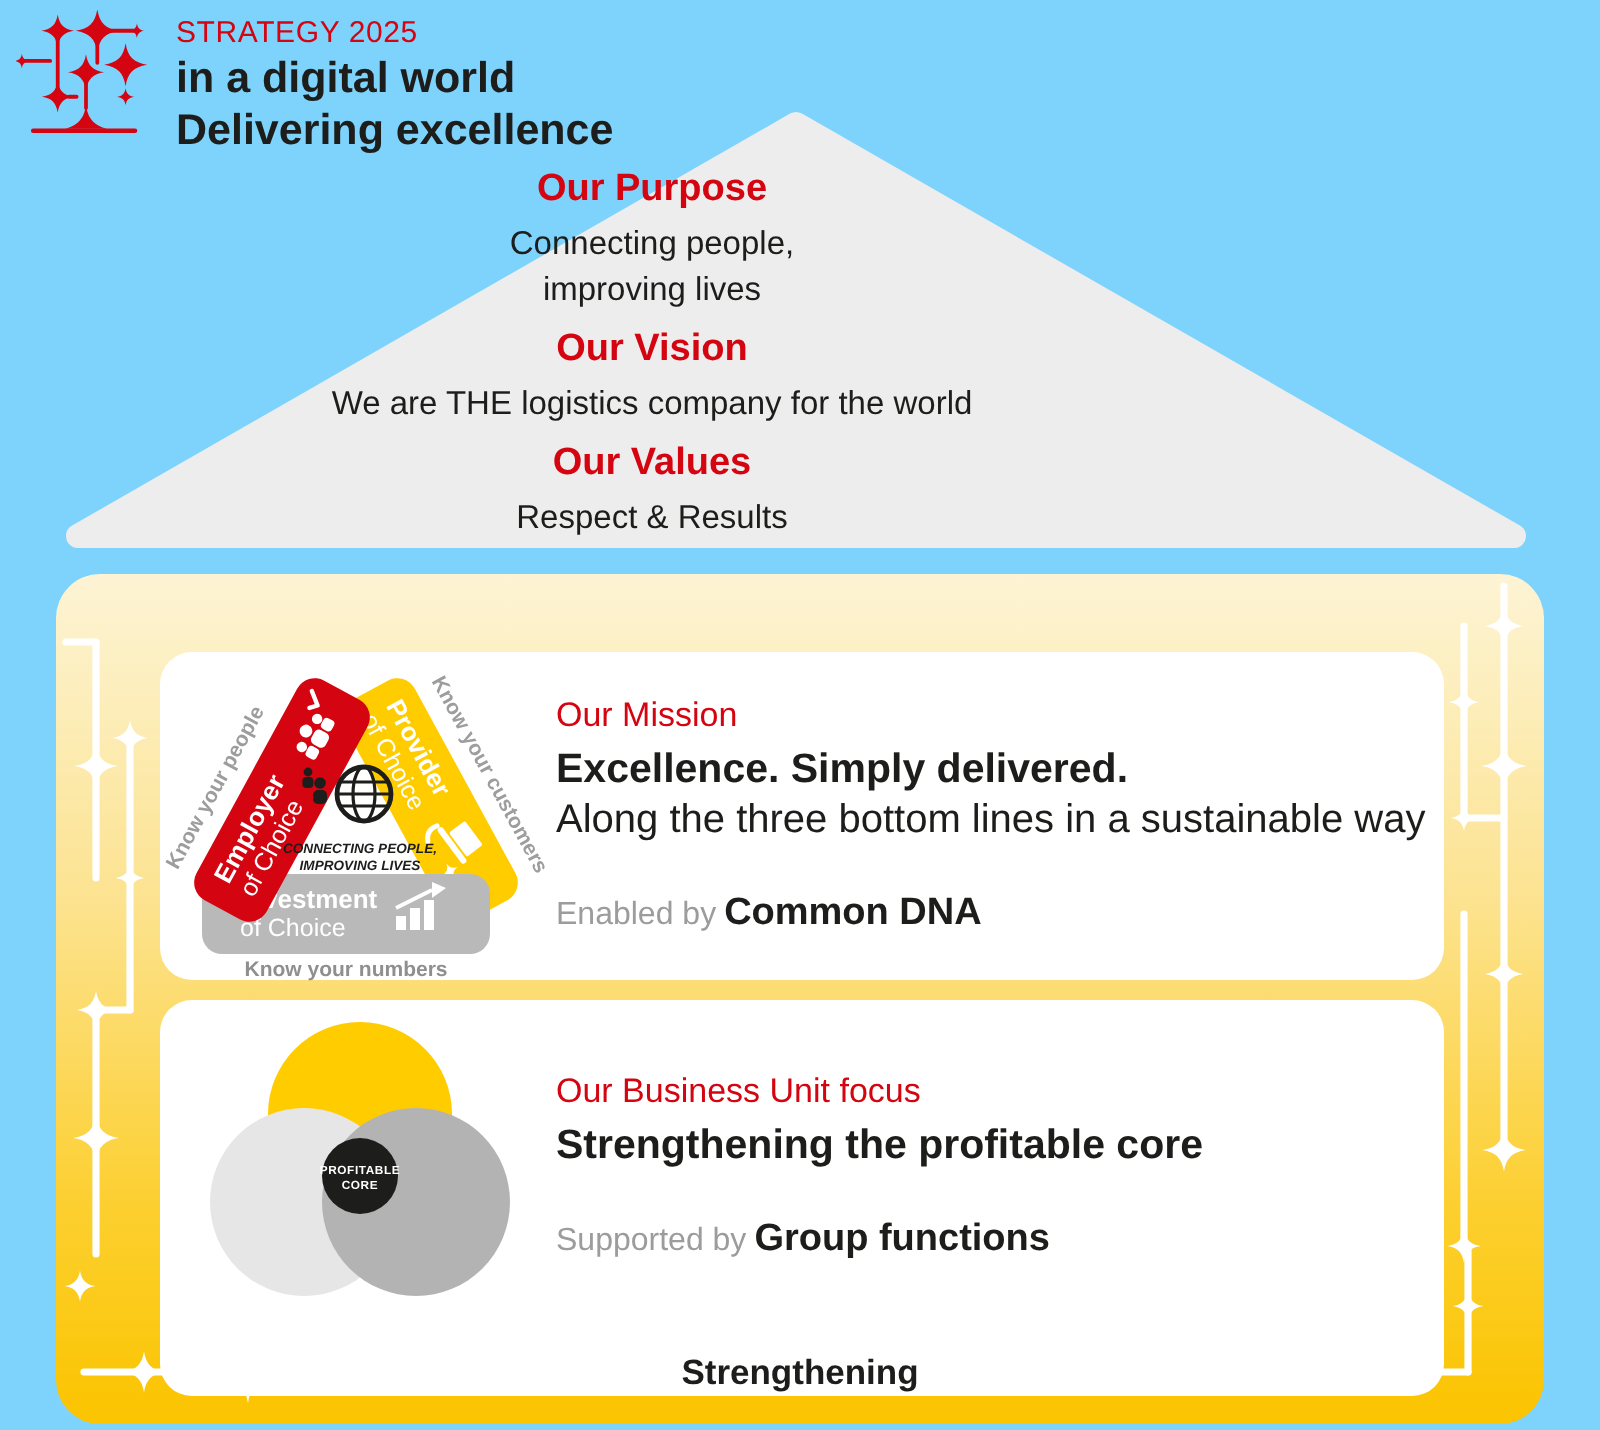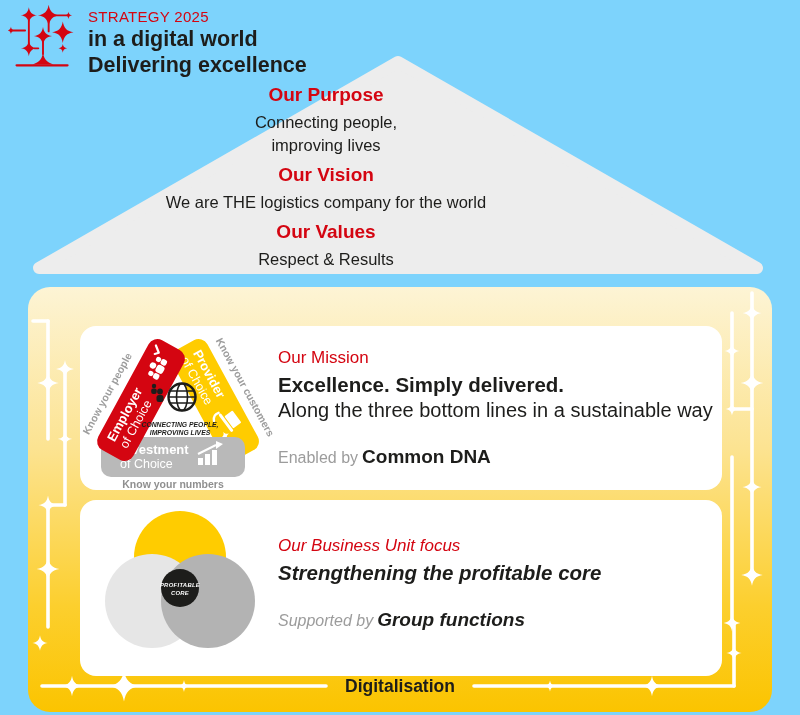--- a/index.html
+++ b/index.html
@@ -17,21 +17,21 @@
   .roof-text{position:absolute;left:0;width:652px;text-align:center;}
   .red-heading{color:#D40511;font-weight:700;font-size:19px;}
   .roof-body{font-size:16.5px;line-height:22px;color:#1d1d1b;}
 
   
   .frame{position:absolute;left:28px;top:287px;width:744px;height:425px;border-radius:22px;
          background:linear-gradient(180deg,#FDF4D5 0%,#FCE391 38%,#FCCF2E 75%,#FBC400 100%);}
   .decor{position:absolute;left:0;top:0;width:744px;height:425px;}
   .card{position:absolute;left:52px;width:642px;background:#fff;border-radius:16px;}
   .card-mission{top:39px;height:164px;}
-  .card-bu{top:213px;height:176px;font-style:italic;}
+  .card-bu{top:213px;height:198px;}
   .triangle-badge{position:absolute;left:3px;top:-1px;width:192px;height:167px;overflow:visible;}
   .venn{position:absolute;left:0;top:0;width:200px;height:162px;}
   .card-text{position:absolute;left:198px;}
   .mission-text{top:22px;}
   .bu-text{top:36px;}
   .card-heading{color:#D40511;font-size:17px;font-weight:400;}
   .card-statement{font-size:20.5px;font-weight:700;margin-top:5px;}
   .card-detail{font-size:20px;font-weight:400;margin-top:2px;}
   .enabler-line{margin-top:24px;font-size:16px;color:#9c9c9c;}
   .enabler-strong{font-size:19px;font-weight:700;color:#1d1d1b;margin-left:4px;}
@@ -217,16 +217,16 @@
 
       <div class="card-text bu-text">
         <div class="card-heading">Our Business Unit focus</div>
         <div class="card-statement">Strengthening the profitable core</div>
         <div class="enabler-line">
           <span>Supported by</span><span class="enabler-strong">Group functions</span>
         </div>
       </div>
     </div>
 
-    <div class="footer-label">Digitalisation</div>
+    <div class="footer-label">Strengthening</div>
   </div>
 
 </div>
 
 </body></html>

